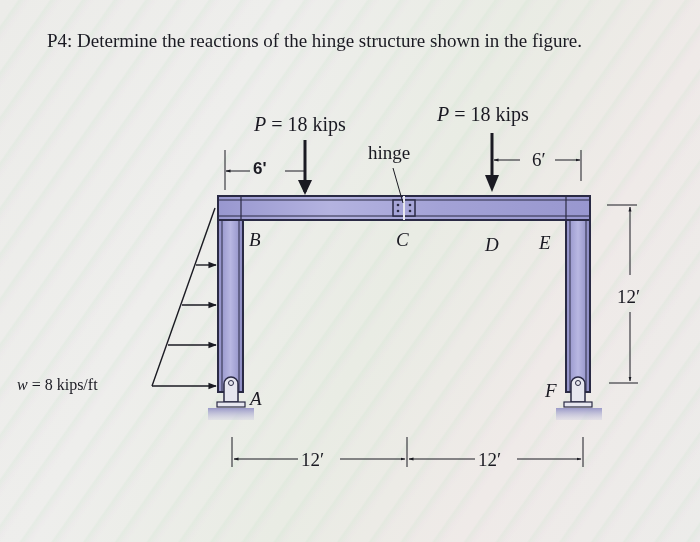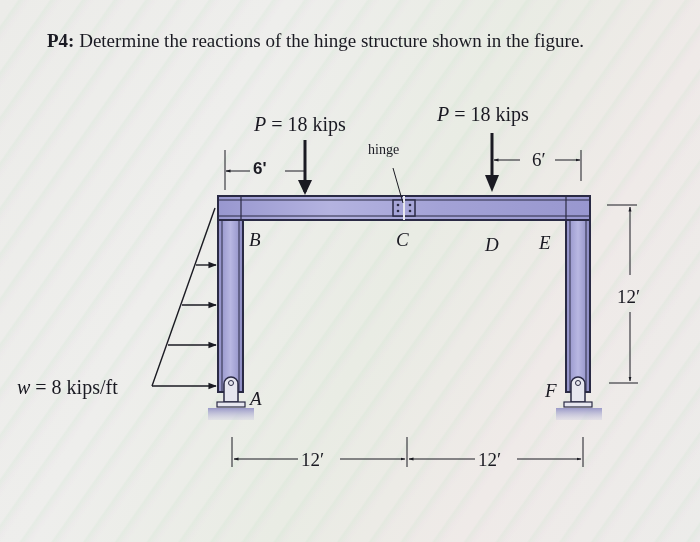--- a/index.html
+++ b/index.html
@@ -3,21 +3,21 @@
 <meta charset="utf-8">
 <style>
   html,body{margin:0;padding:0;}
   body{width:700px;height:542px;overflow:hidden;position:relative;
     background:linear-gradient(115deg,#ecece9 0%,#eeeeec 30%,#e9ece4 55%,#efeae8 75%,#ececea 100%);
     font-family:"Liberation Serif",serif;color:#1a1a22;}
   .bg-stripes{position:absolute;inset:0;
     background:repeating-linear-gradient(125deg,rgba(200,230,200,0.0) 0px,rgba(200,230,200,0.0) 14px,rgba(190,225,195,0.18) 16px,rgba(230,210,230,0.10) 22px,rgba(200,230,200,0.0) 26px);
     pointer-events:none;}
   .title{position:absolute;left:47px;top:30px;font-size:19px;letter-spacing:0px;white-space:nowrap;}
-  .title b{font-weight:bold;}
+  .title b{font-weight:normal;}
   svg{position:absolute;left:0;top:0;}
   .lbl{position:absolute;white-space:nowrap;line-height:1;}
   .it{font-style:italic;}
 </style>
 </head>
 <body>
 <div class="bg-stripes"></div>
 
 <div class="title"><b>P4:</b><span> Determine the reactions of the hinge structure shown in the figure.</span></div>
 
@@ -133,28 +133,28 @@
     <line x1="583" y1="437" x2="583" y2="467"></line>
     <line x1="298" y1="459" x2="234" y2="459" marker-end="url(#ahs)"></line>
     <line x1="340" y1="459" x2="405" y2="459" marker-end="url(#ahs)"></line>
     <line x1="475" y1="459" x2="409" y2="459" marker-end="url(#ahs)"></line>
     <line x1="517" y1="459" x2="581" y2="459" marker-end="url(#ahs)"></line>
   </g>
 </svg>
 
 <div class="lbl" style="left:254px;top:114px;font-size:20px;"><span class="it">P</span><span> = 18 kips</span></div>
 <div class="lbl" style="left:437px;top:104px;font-size:20px;"><span class="it">P</span><span> = 18 kips</span></div>
-<div class="lbl" style="left:368px;top:143px;font-size:14px;">hinge</div>
+<div class="lbl" style="left:368px;top:143px;font-size:19px;">hinge</div>
 <div class="lbl" style="left:253px;top:160px;font-size:17px;font-weight:bold;font-family:'Liberation Sans',sans-serif;">6'</div>
 <div class="lbl" style="left:532px;top:150px;font-size:19px;">6′</div>
 
 <div class="lbl it" style="left:249px;top:230px;font-size:19px;">B</div>
 <div class="lbl it" style="left:396px;top:230px;font-size:19px;">C</div>
 <div class="lbl it" style="left:485px;top:235px;font-size:19px;">D</div>
 <div class="lbl it" style="left:539px;top:233px;font-size:19px;">E</div>
 <div class="lbl it" style="left:250px;top:389px;font-size:19px;">A</div>
 <div class="lbl it" style="left:545px;top:381px;font-size:19px;">F</div>
 
 <div class="lbl" style="left:617px;top:287px;font-size:19px;">12′</div>
 <div class="lbl" style="left:301px;top:450px;font-size:19px;">12′</div>
 <div class="lbl" style="left:478px;top:450px;font-size:19px;">12′</div>
 
-<div class="lbl" style="left:17px;top:377px;font-size:20px;text-align:center;"><span class="it">w</span><span> = 8 kips/ft</span></div>
+<div class="lbl" style="left:17px;top:377px;font-size:16px;text-align:center;"><span class="it">w</span><span> = 8 kips/ft</span></div>
 
 </body></html>

